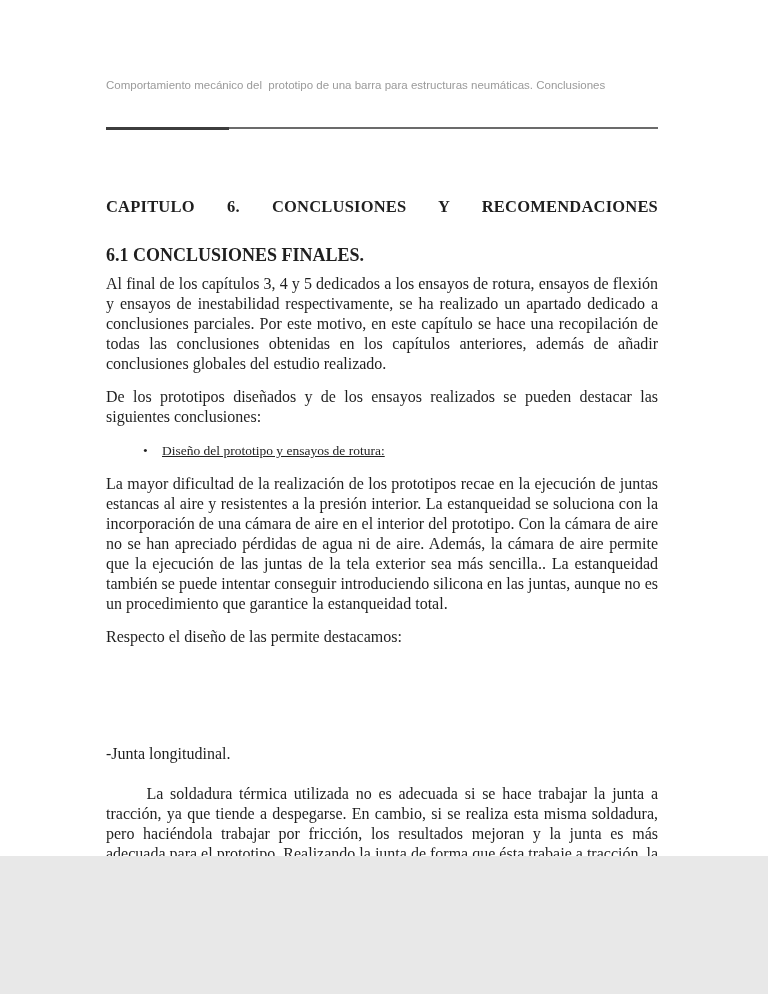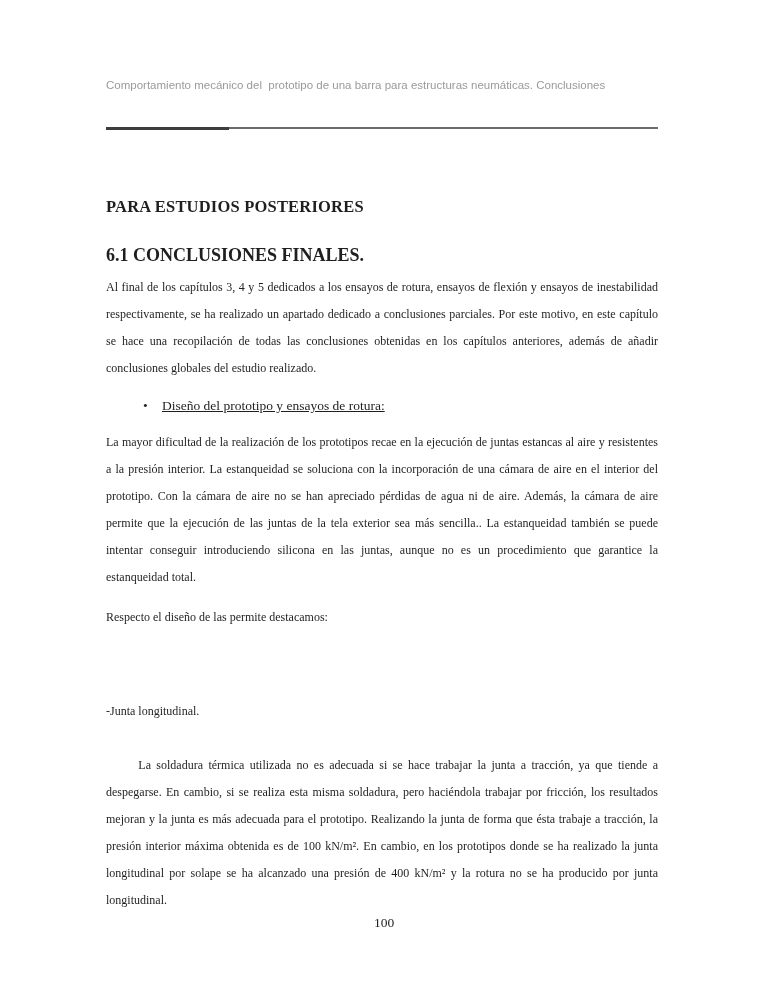--- a/index.html
+++ b/index.html
@@ -1,19 +1,19 @@
 <!DOCTYPE html>
 <html><head>
 <meta charset="utf-8">
 <style>
   html, body { margin: 0; padding: 0; background: #e8e8e8; }
   .page {
     position: relative;
     width: 768px;
-    height: 994px;
+    height: 856px;
     margin: 0 auto;
     background: #ffffff;
     overflow: hidden;
     font-family: "Liberation Serif", "DejaVu Serif", serif;
     color: #1f1f1f;
   }
   .content {
     position: absolute;
     left: 106px;
     right: 110px;
@@ -64,28 +64,28 @@
   h2.section-heading {
     margin: 26px 0 0 0;
     font-size: 18px;
     font-weight: bold;
     line-height: 20px;
   }
   
   p.body-par {
     margin: 0;
     padding-top: 10px;
-    font-size: 12px;
-    line-height: 27px;
+    font-size: 16px;
+    line-height: 20px;
     text-align: justify;
     white-space: pre-wrap;
   }
   p.first-par { padding-top: 9px; }
   p.spaced { padding-top: 13px; }
-  .par-label { display: block; }
+  .par-label { display: block; margin-top: 44px; }
   
   .bullet-row {
     display: flex;
     padding-top: 13px;
     font-size: 13.5px;
     line-height: 21.2px;
   }
   .bullet-dot {
     width: 19px;
     margin-left: 37px;
@@ -111,27 +111,28 @@
 
     <div class="running-header">
       <div>Comportamiento mecánico del  prototipo de una barra para estructuras neumáticas. Conclusiones</div>
       <div class="header-rule">
         <span class="rule-full"></span>
         <span class="rule-dark"></span>
       </div>
     </div>
 
     <h1 class="chapter-title">
-      <span class="title-line2">PARA ESTUDIOS POSTERIORES</span>
+      <span class="title-line1">CAPITULO 6.  CONCLUSIONES Y RECOMENDACIONES</span>
     </h1>
 
     <h2 class="section-heading">6.1 CONCLUSIONES FINALES.</h2>
 
     <p class="body-par first-par">Al final de los capítulos 3, 4 y 5 dedicados a los ensayos de rotura, ensayos de flexión y ensayos de inestabilidad respectivamente, se ha realizado un apartado dedicado a conclusiones parciales. Por este motivo, en este capítulo se hace una recopilación de todas las conclusiones obtenidas en los capítulos anteriores, además de añadir conclusiones globales del estudio realizado.</p>
 
+    <p class="body-par spaced">De los prototipos diseñados y de los ensayos realizados se pueden destacar las siguientes conclusiones:</p>
 
     <div class="bullet-row">
       <span class="bullet-dot">•</span>
       <span class="bullet-text">Diseño del prototipo y ensayos de rotura:</span>
     </div>
 
     <p class="body-par spaced">La mayor dificultad de la realización de los prototipos recae en la ejecución de juntas estancas al aire y resistentes a la presión interior. La estanqueidad se soluciona con la incorporación de una cámara de aire en el interior del prototipo. Con la cámara de aire no se han apreciado pérdidas de agua ni de aire. Además, la cámara de aire permite que la ejecución de las juntas de la tela exterior sea más sencilla.. La estanqueidad también se puede intentar conseguir introduciendo silicona en las juntas, aunque no es un procedimiento que garantice la estanqueidad total.</p>
 
     <p class="body-par spaced">Respecto el diseño de las permite destacamos:</p>
 

